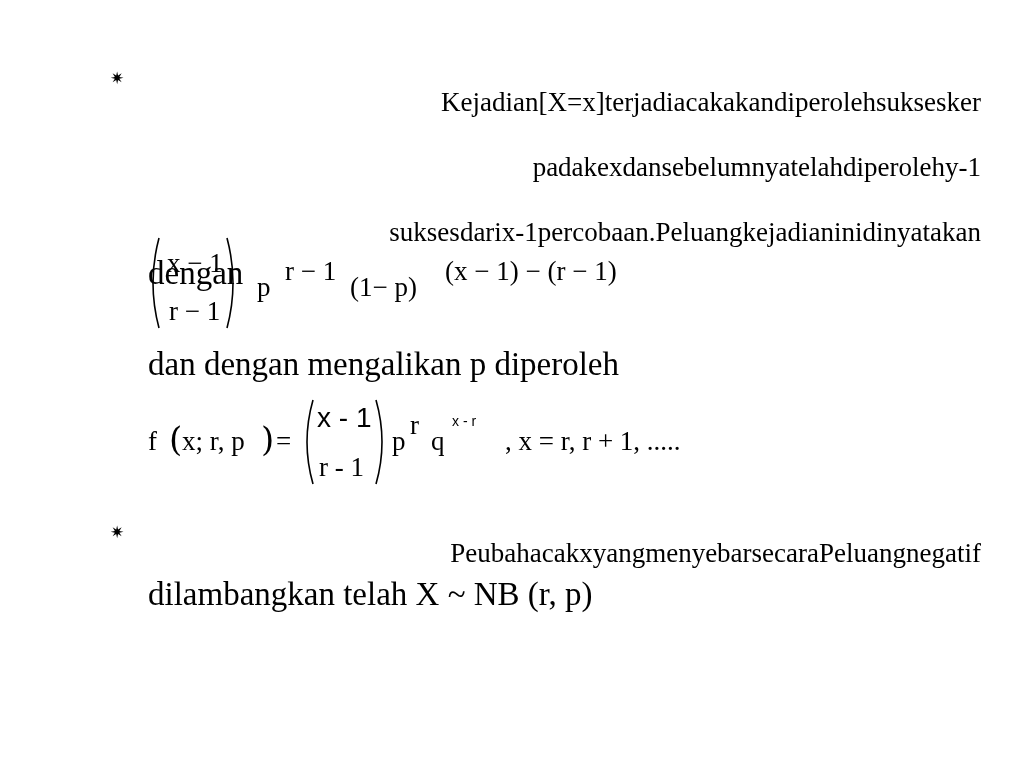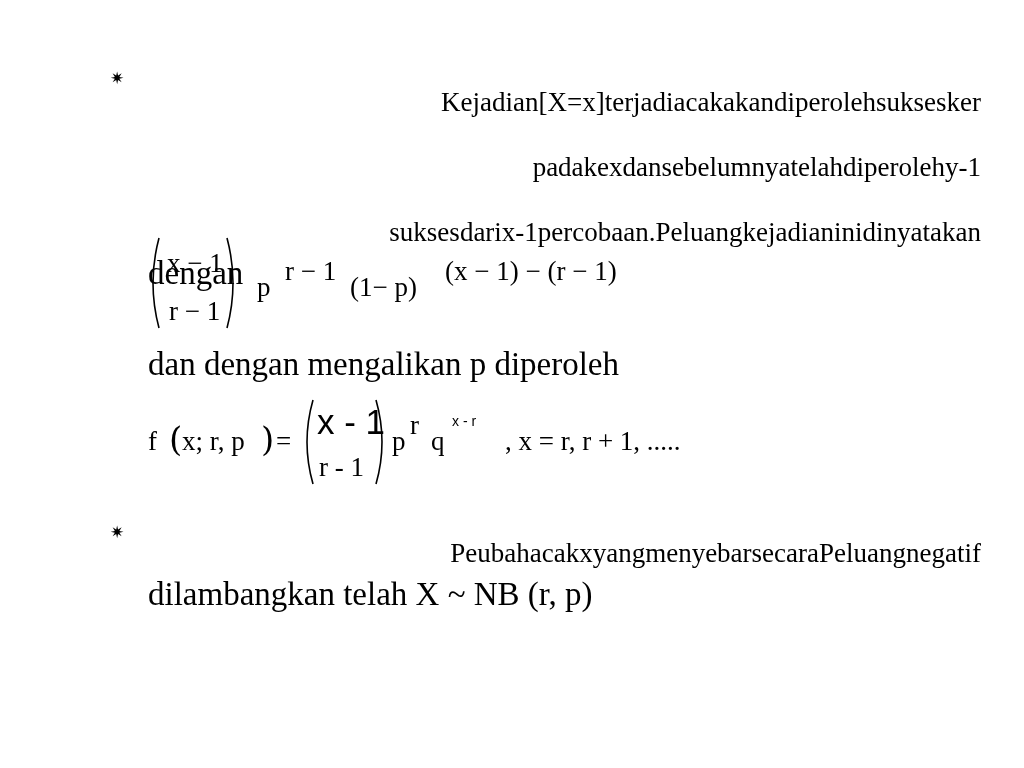--- a/index.html
+++ b/index.html
@@ -8,21 +8,21 @@
       overflow: hidden; color: #000000;
       font-family: "Liberation Serif", serif;
     }
     .abs { position: absolute; }
     .bullet {
       font-family: "DejaVu Sans", sans-serif; font-size: 17px; line-height: 1;
     }
     .jline { display: flex; justify-content: flex-end; width: 833px; font-size: 27px; height: 41px; line-height: 41px; margin-top: 24px; }
     .txt { font-size: 33px; line-height: 41px; white-space: nowrap; }
     .m { font-size: 27px; white-space: nowrap; line-height: 1; }
-    .m-sm { font-size: 35px; white-space: nowrap; line-height: 1; }
+    .m-sm { font-size: 28px; white-space: nowrap; line-height: 1; }
     .sans { font-family: "Liberation Sans", sans-serif; }
     .paren {
       font-family: "DejaVu Serif", serif; font-weight: 100;
     }
     svg.bracket { position: absolute; }
   </style>
 </head>
 <body>
 
 <div class="abs bullet" style="left:110px; top:70px;">✷</div>

